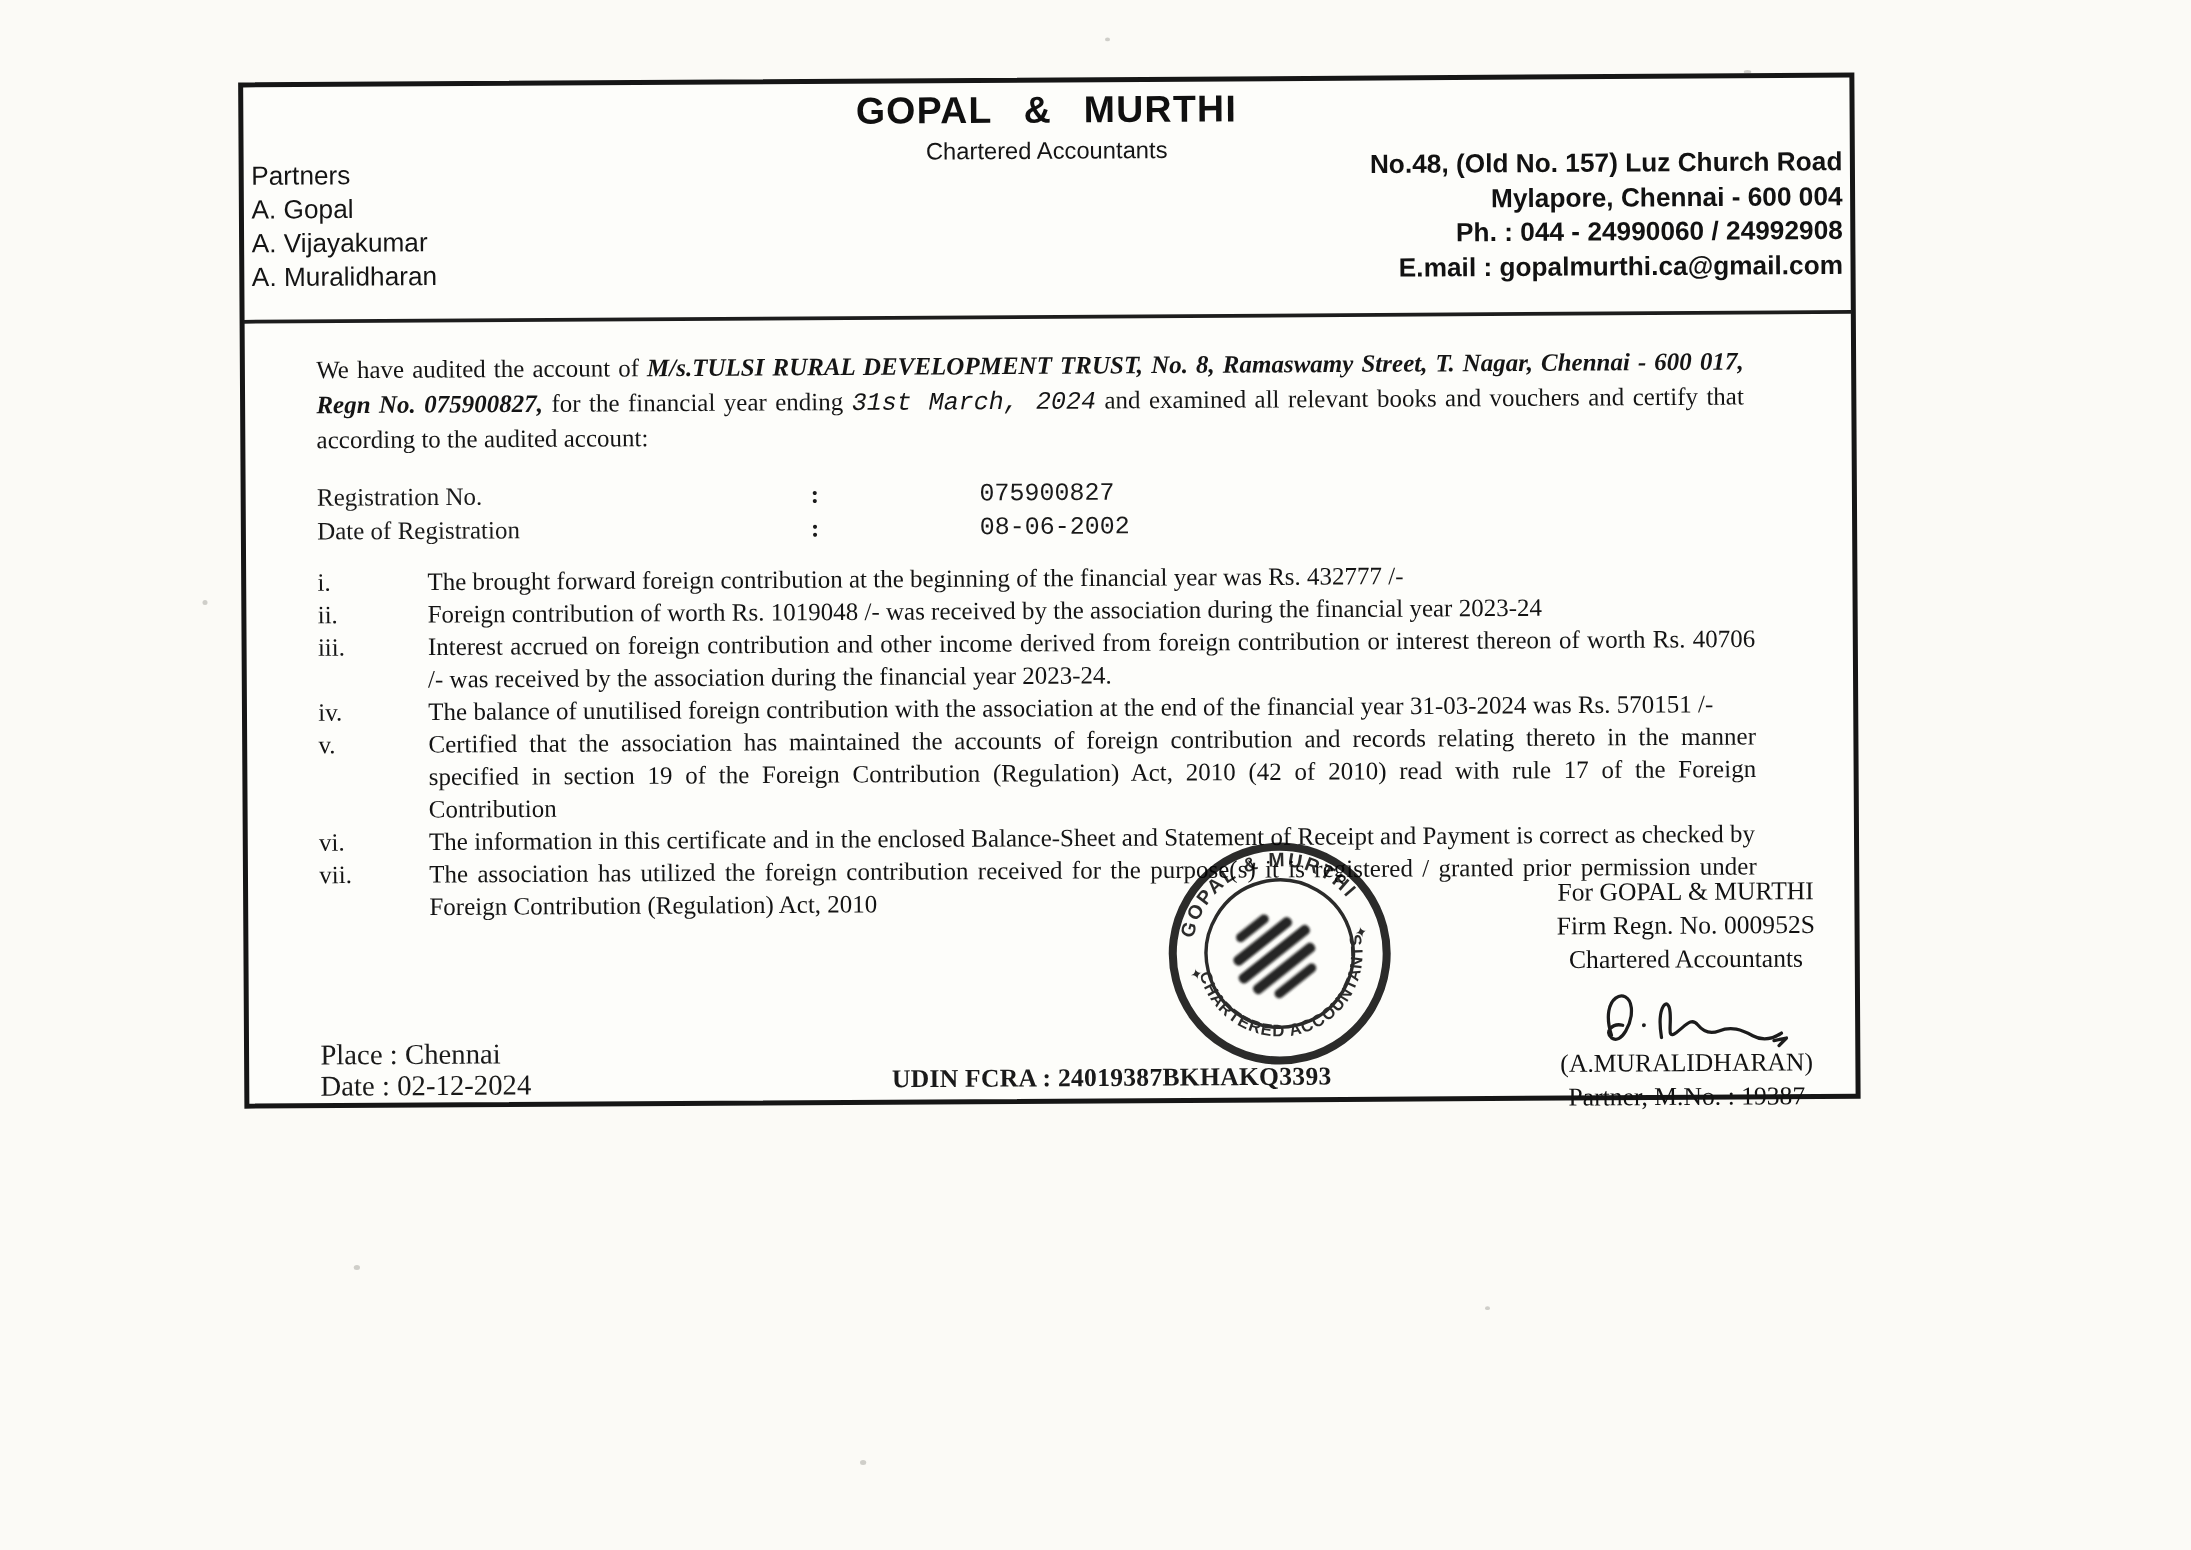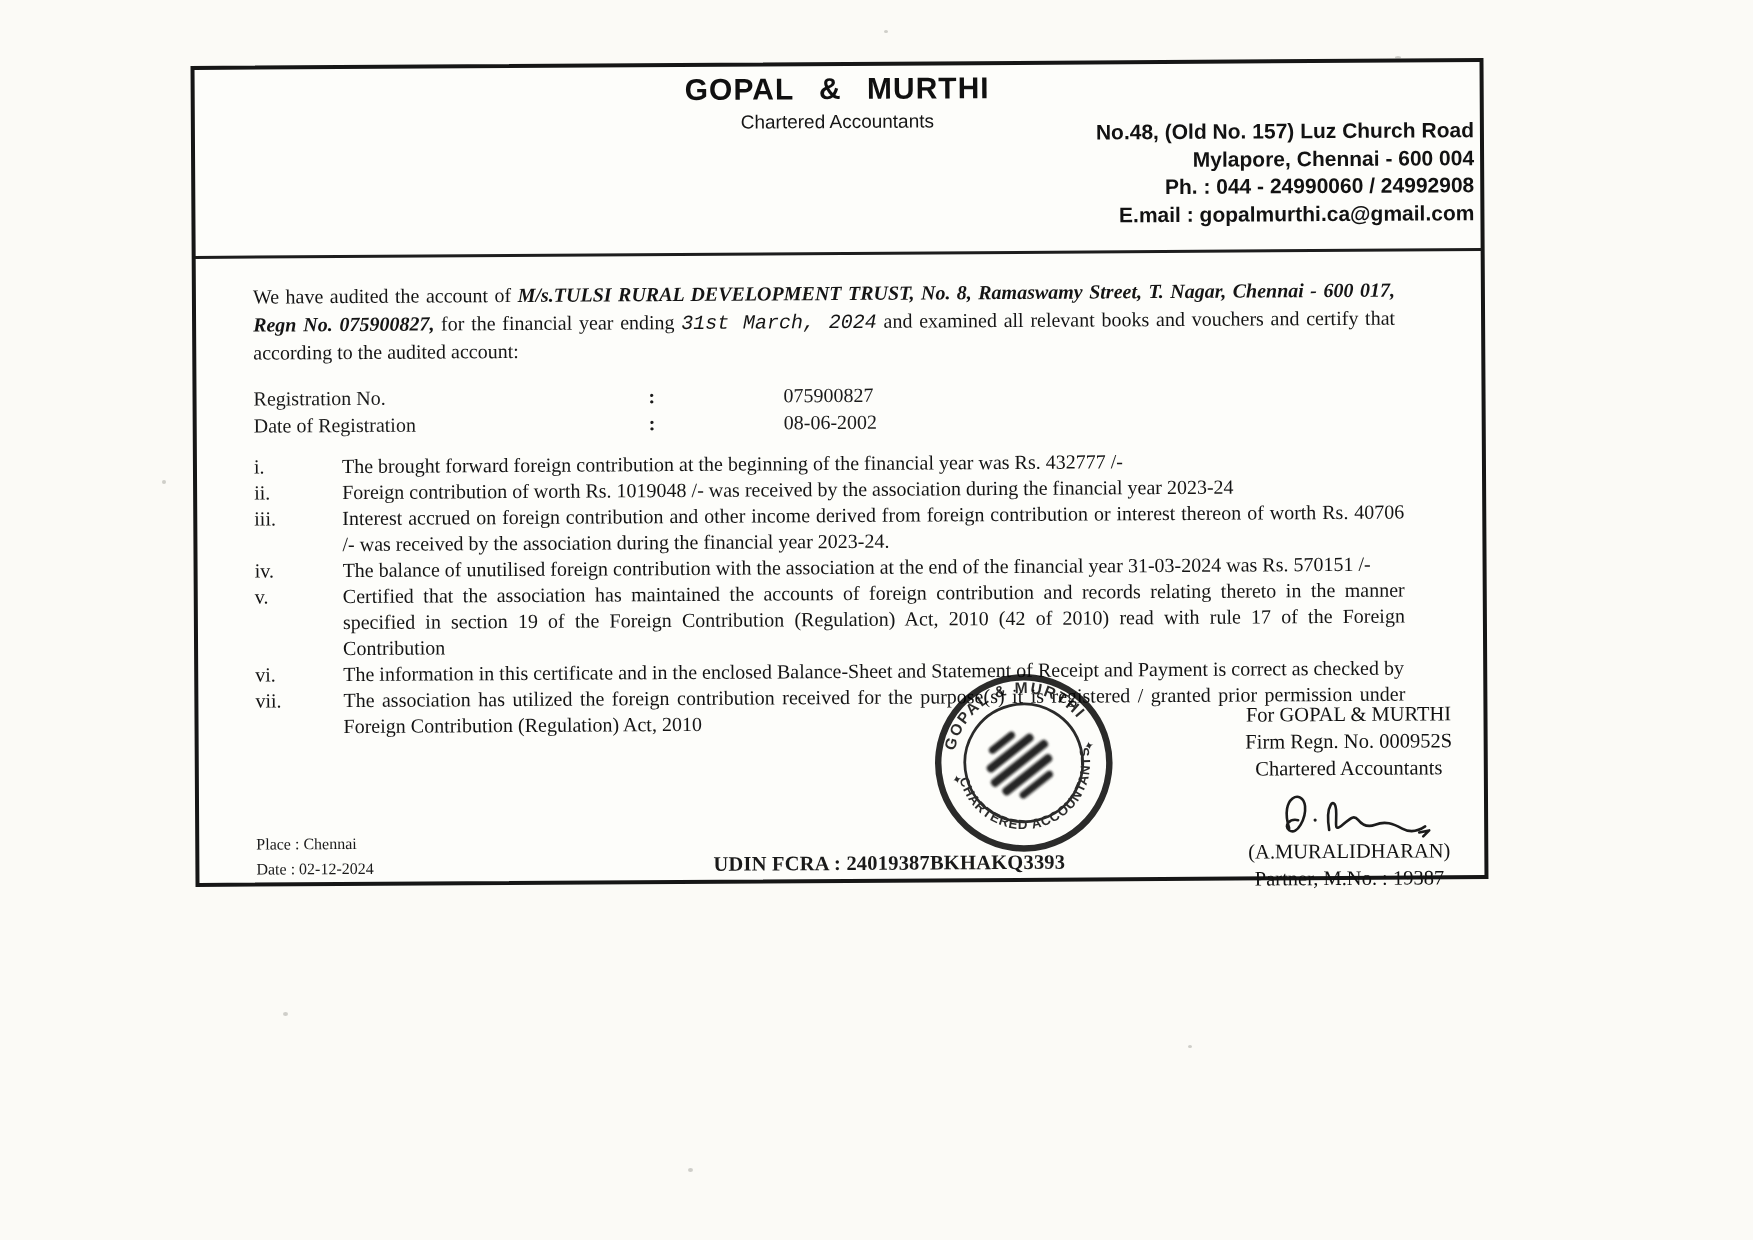--- a/index.html
+++ b/index.html
@@ -47,21 +47,21 @@
     position:absolute;left:57px;top:214px;width:1142px;
     font-size:20px;line-height:27.5px;text-align:justify;color:#151515;
   }
   .intro .bi{font-weight:700;font-style:italic;}
   .intro .it{font-style:italic;font-family:Liberation Mono, monospace;}
 
   .reg-table{position:absolute;left:57px;top:316px;font-size:20px;line-height:27px;}
   .reg-row{display:flex;}
   .reg-label{width:395px;flex:none;}
   .reg-sep{width:135px;flex:none;font-weight:700;}
-  .reg-value{flex:none;}
+  .reg-value{flex:none;font-family:Liberation Mono, monospace;}
 
   .items{position:absolute;left:57px;top:384px;width:1150px;font-size:20px;line-height:26px;color:#141414;}
   .item{display:flex;}
   .item .num{width:88px;flex:none;}
   .item .txt{flex:1;text-align:justify;}
 
   
   .stamp{
     position:absolute;left:733px;top:606px;width:184px;height:184px;
     opacity:.9;transform:rotate(-14deg);
@@ -69,39 +69,45 @@
   }
 
   
   .signoff{
     position:absolute;left:995px;top:638px;width:310px;text-align:center;
     font-size:20.5px;line-height:27px;color:#121212;
   }
   .signature-svg{display:block;margin:2px auto -4px auto;}
 
   
-  .footer-left{position:absolute;left:57px;top:762px;font-size:16px;line-height:25px;}
+  .footer-left{position:absolute;left:57px;top:762px;font-size:23px;line-height:25px;}
   .udin{position:absolute;left:440px;top:786px;width:500px;text-align:center;font-size:20.5px;font-weight:700;letter-spacing:.2px;}
 </style>
 </head>
 <body>
 
 <div class="speck" style="left:884px;top:30px;width:4px;height:3px;"></div>
 <div class="speck" style="left:1395px;top:56px;width:6px;height:3px;"></div>
 <div class="speck" style="left:162px;top:480px;width:4px;height:4px;"></div>
 <div class="speck" style="left:283px;top:1012px;width:5px;height:4px;"></div>
 <div class="speck" style="left:1188px;top:1045px;width:4px;height:3px;"></div>
 <div class="speck" style="left:688px;top:1168px;width:5px;height:4px;"></div>
 <div class="fold-line"></div>
 
 <div class="doc-frame">
 
   <div class="firm-name">GOPAL &amp; MURTHI</div>
   <div class="firm-subtitle">Chartered Accountants</div>
 
+  <div class="partners">
+    <div>Partners</div>
+    <div>A. Gopal</div>
+    <div>A. Vijayakumar</div>
+    <div>A. Muralidharan</div>
+  </div>
 
   <div class="address">
     <div>No.48, (Old No. 157) Luz Church Road</div>
     <div>Mylapore, Chennai - 600 004</div>
     <div>Ph. : 044 - 24990060 / 24992908</div>
     <div>E.mail : gopalmurthi.ca@gmail.com</div>
   </div>
 
   <div class="header-rule"></div>
 

